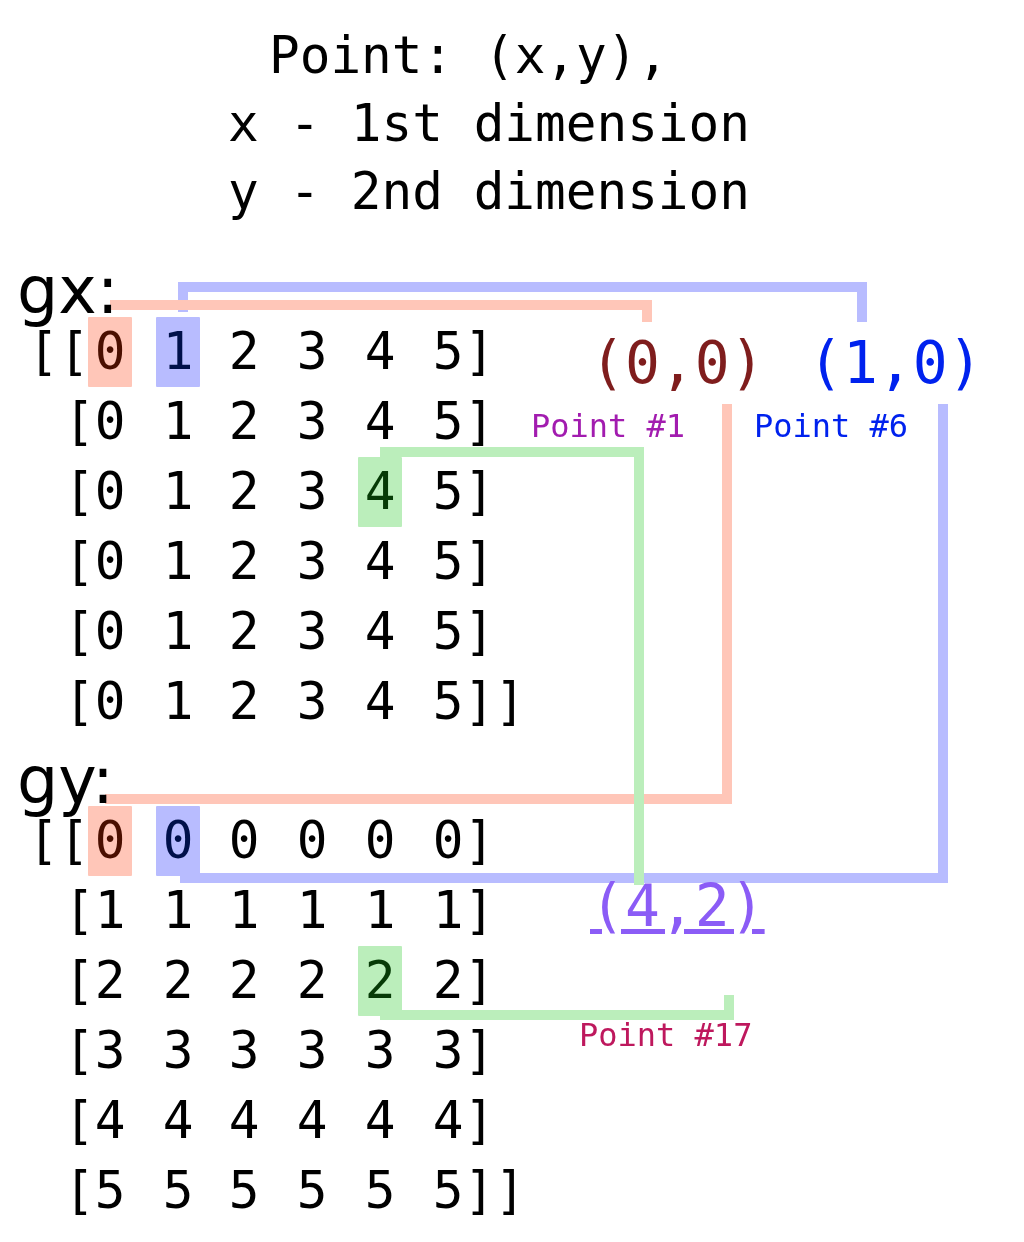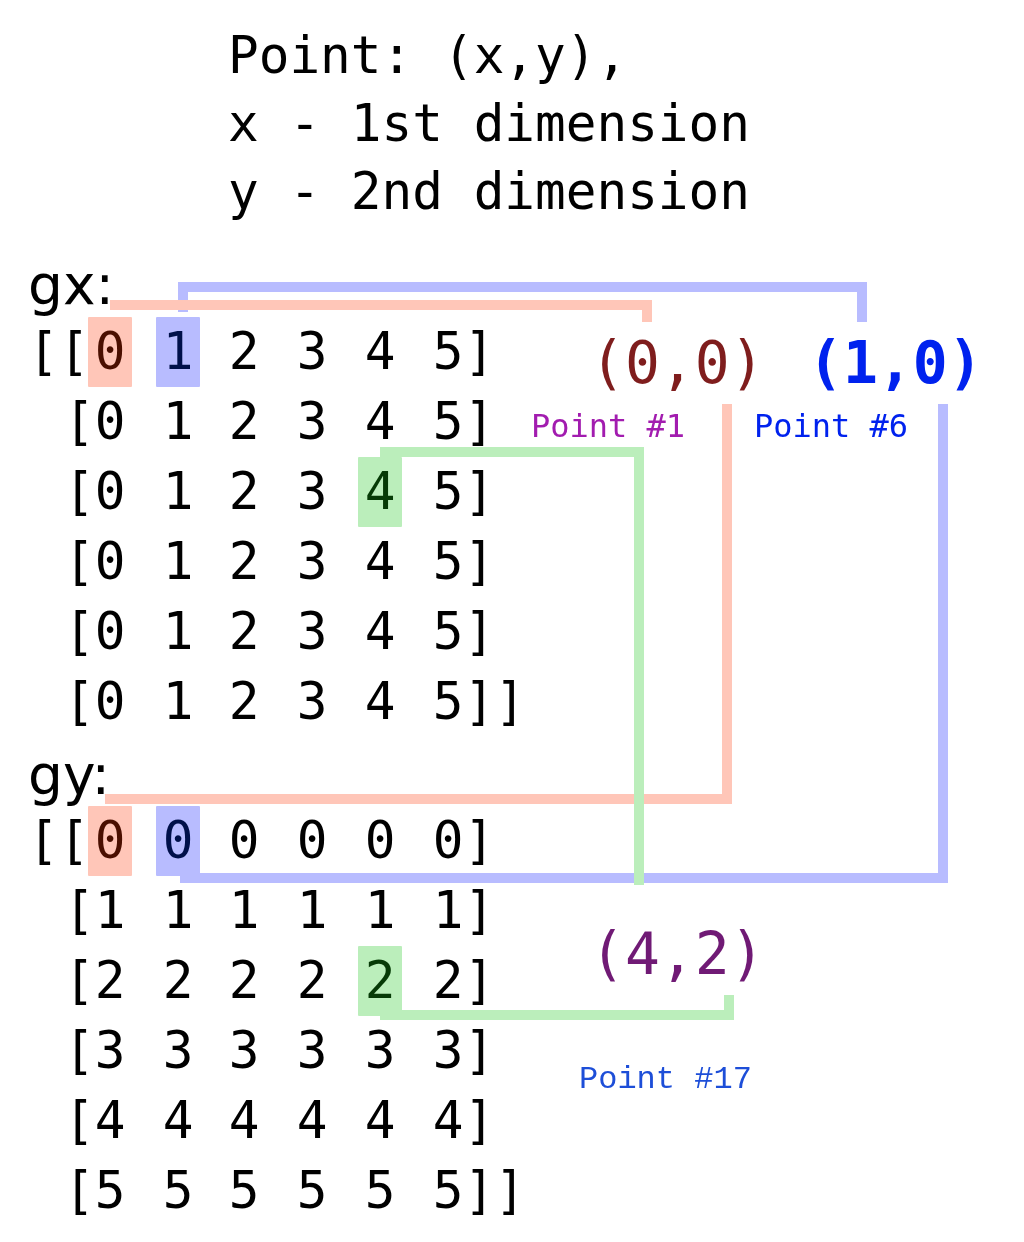--- a/index.html
+++ b/index.html
@@ -1,20 +1,20 @@
 <!DOCTYPE html>
 <html><head>
 <meta charset="utf-8">
 <style>
   html, body { margin: 0; padding: 0; background: #ffffff; }
   body { width: 1024px; height: 1242px; position: relative; overflow: hidden;
          font-family: "DejaVu Sans Mono", "Liberation Mono", monospace; color: #000; }
   .abs { position: absolute; white-space: pre; line-height: 1; }
   .title-line { font-size: 51px; left: 228px; }
-  .label { font-size: 55px; left: 28px; font-family: "DejaVu Sans", "Liberation Sans", sans-serif; }
+  .label { font-size: 65px; left: 17px; font-family: "DejaVu Sans", "Liberation Sans", sans-serif; }
   .mrow { position: absolute; left: 28px; height: 70px; font-size: 51px; }
   .tok { position: absolute; top: 0; line-height: 70px; width: 44px; text-align: center; }
   .hl { border-radius: 1px; }
   .coord { font-size: 58px; }
   .plabel { font-size: 32px; }
   svg.lines { position: absolute; left: 0; top: 0; }
 </style>
 </head>
 <body>
 
@@ -28,21 +28,21 @@
     <polyline points="727,404 727,799 105,799" stroke="#ffc6b8"></polyline>
 
     <polyline points="943,404 943,878 180,878" stroke="#b8bcff"></polyline>
 
     <polyline points="380,452 639,452 639,885" stroke="#bbeebb"></polyline>
 
     <polyline points="380,1015 729,1015 729,995" stroke="#bbeebb"></polyline>
   </g>
 </svg>
 
-<div class="abs title-line" style="top:30px;">Point: (x,y),</div>
+<div class="abs title-line" style="top:30px;margin-left:41px;">Point: (x,y),</div>
 <div class="abs title-line" style="top:98px;">x - 1st dimension</div>
 <div class="abs title-line" style="top:166px;">y - 2nd dimension</div>
 
 <div class="abs label" style="top:258px;">gx:</div>
 <div>
   <div class="mrow" style="top:317px;">
     <span class="tok" style="left:0;width:30px;">[[</span>
     <span class="tok hl" style="left:60px;background:#ffc6b8;color:#4a0f00;">0</span>
     <span class="tok hl" style="left:128px;background:#b8bcff;color:#00104a;">1</span>
     <span class="tok" style="left:194px;">2</span>
@@ -163,17 +163,17 @@
     <span class="tok" style="left:262px;">5</span>
     <span class="tok" style="left:330px;">5</span>
     <span class="tok" style="left:398px;">5</span>
     <span class="tok" style="left:436px;width:60px;text-align:left;">]]</span>
   </div>
 </div>
 
 <div class="abs coord" style="left:590px;top:334px;color:#7f1d1d;">(0,0)</div>
 <div class="abs plabel" style="left:531px;top:410px;color:#a21caf;">Point #1</div>
 
-<div class="abs coord" style="left:808px;top:334px;color:#0022ee;font-weight:bold;">(1,0)</div>
+<div class="abs coord" style="left:808px;top:334px;color:#0022ee;">(1,0)</div>
 <div class="abs plabel" style="left:754px;top:410px;color:#0022ee;">Point #6</div>
 
-<div class="abs coord" style="left:590px;top:925px;color:#701a75;">(4,2)</div>
-<div class="abs plabel" style="left:579px;top:1064px;color:#1d4ed8;font-family:Liberation Mono, monospace;">Point #17</div>
+<div class="abs coord" style="left:590px;top:877px;color:#8b5cf6;text-decoration:underline;">(4,2)</div>
+<div class="abs plabel" style="left:579px;top:1019px;color:#be185d;">Point #17</div>
 
 </body></html>

